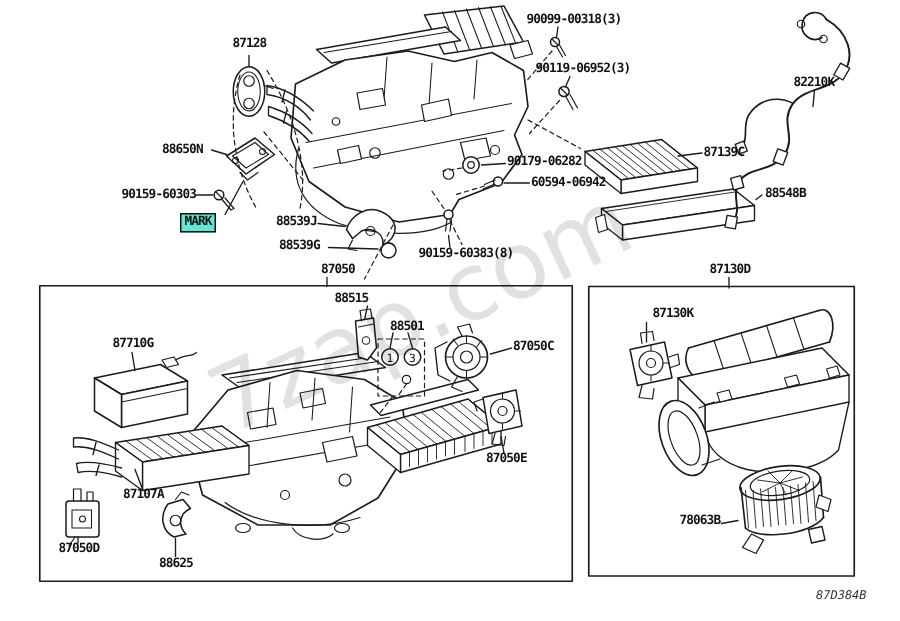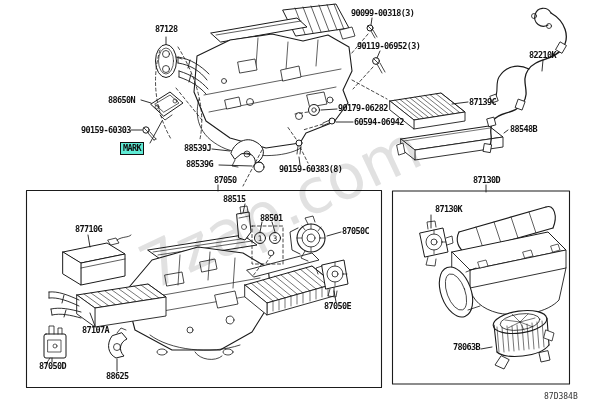--- a/index.html
+++ b/index.html
@@ -1,21 +1,21 @@
 <!DOCTYPE html>
 <html><head>
 <meta charset="utf-8">
 <style>
   html,body{margin:0;padding:0;background:#fff;}
   .stage{position:relative;width:600px;height:414px;background:#fff;overflow:hidden;
          font-family:"DejaVu Sans Mono",monospace;}
   .lbl{position:absolute;font:bold 8.5px "DejaVu Sans Mono",monospace;letter-spacing:-0.6px;
        color:#111;white-space:nowrap;line-height:1;}
   .mark-box{border:1.2px solid #111;padding:1px 2px;background:#5eead4;}
-  .code{font-weight:normal;font-size:8px;letter-spacing:0;color:#333;}
+  .code{font-weight:normal;font-size:8px;letter-spacing:0;color:#333;font-style:italic;}
   .watermark{position:absolute;left:128px;top:238px;font-family:"DejaVu Sans",sans-serif;
              font-size:62px;font-weight:400;color:#c9c9c9;opacity:.55;white-space:nowrap;
              transform:rotate(-25deg);transform-origin:0 0;mix-blend-mode:multiply;
              pointer-events:none;z-index:5;}
   svg{position:absolute;left:0;top:0;}
   svg *{vector-effect:non-scaling-stroke;}
   .balloon-num{font:7.5px "DejaVu Sans Mono",monospace;fill:#111;}
 </style>
 </head>
 <body>

